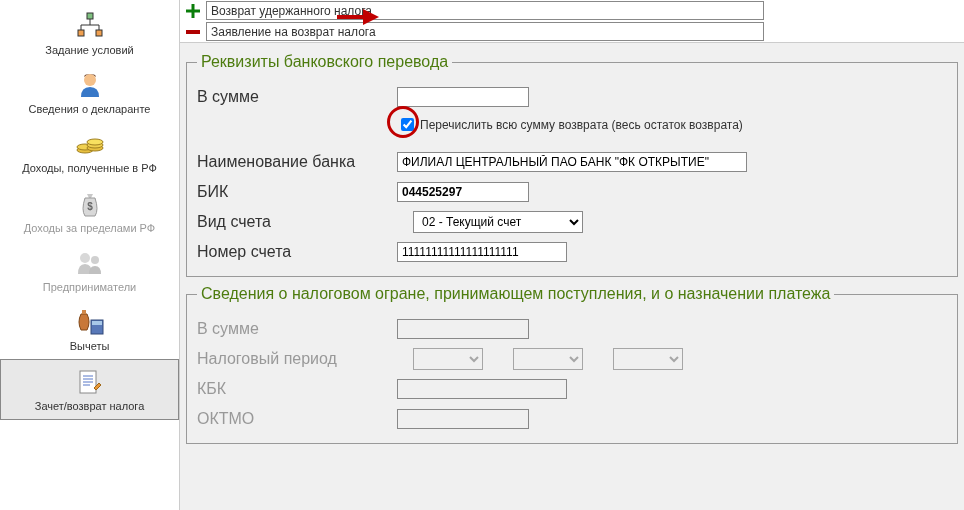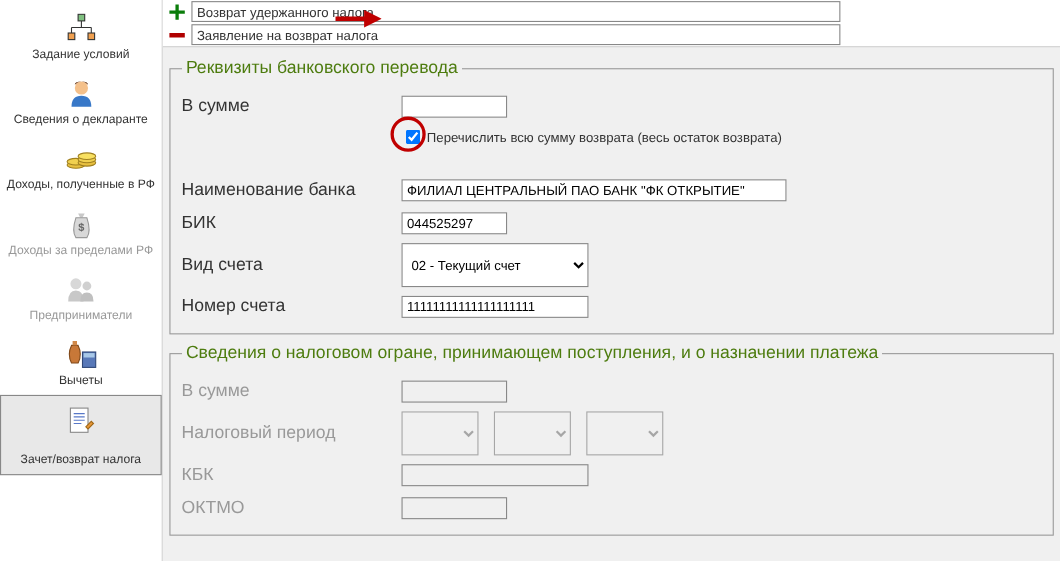--- a/index.html
+++ b/index.html
@@ -10,40 +10,39 @@
     background: #f0f0f0;
     color: #333;
     width: 964px;
     height: 510px;
     overflow: hidden;
   }
   .container { display: flex; width: 100%; height: 100%; }
   
   
   .sidebar {
-    width: 148px;
+    width: 180px;
     background: #fff;
     border-right: 1px solid #ccc;
     display: flex;
     flex-direction: column;
     padding-top: 4px;
   }
   .nav-item {
     display: flex;
     flex-direction: column;
     align-items: center;
     padding: 6px 4px;
     cursor: pointer;
     text-align: center;
   }
   .nav-item.disabled { color: #999; }
   .nav-item.active {
     background: #e8e8e8;
     border: 1px solid #888;
-    gap: 12px;
   }
   .nav-icon {
     width: 32px;
     height: 32px;
     margin-bottom: 2px;
     display: flex;
     align-items: center;
     justify-content: center;
   }
   .nav-label { font-size: 11px; line-height: 1.2; }
@@ -116,31 +115,31 @@
   .disabled-label { color: #999; }
   .text-input {
     border: 1px solid #888;
     background: #fff;
     padding: 2px 4px;
     font-size: 12px;
     height: 20px;
     font-family: inherit;
   }
   .text-input:disabled { background: #f0f0f0; color: #888; }
-  .w-sm { width: 96px; }
+  .w-sm { width: 132px; font-weight: bold; }
   .w-md { width: 170px; }
   .w-lg { width: 350px; }
   .w-xl { width: 500px; }
-  select.text-input { height: 40px; }
+  select.text-input { height: 22px; margin-left: 16px; }
   .select-sm { width: 70px; }
   
   .check-row {
     display: flex;
     align-items: center;
-    margin: 4px 0 27px 200px;
+    margin: 4px 0 16px 200px;
     position: relative;
   }
   .check-row input { margin-right: 6px; }
   .circle-annot {
     position: absolute;
     left: -10px;
     top: -9px;
     width: 32px;
     height: 32px;
     border: 3px solid #c00000;

